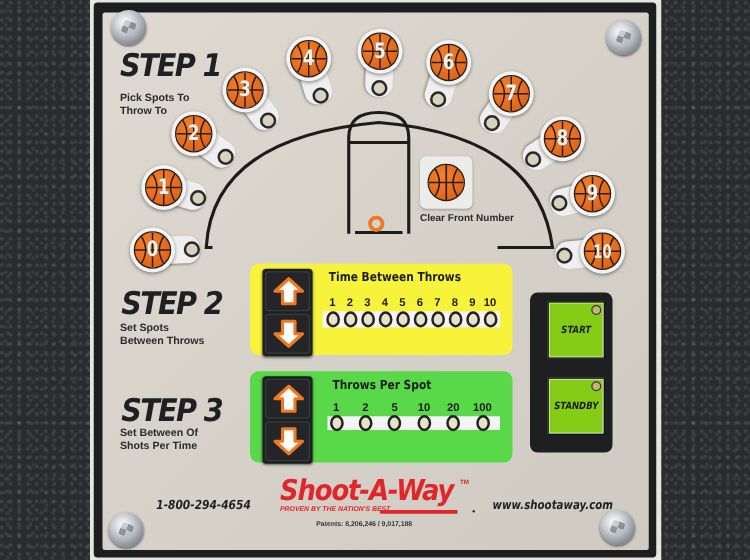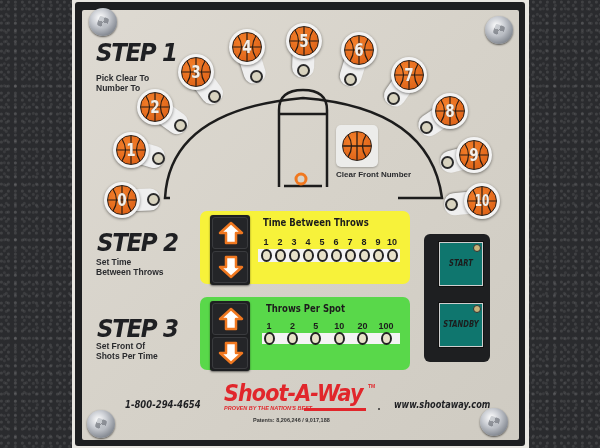--- a/index.html
+++ b/index.html
@@ -45,21 +45,21 @@
   .yellow-panel{position:absolute;left:200px;top:211px;width:210px;height:73px;background:#f7f23a;border-radius:7px;}
   .green-panel{position:absolute;left:200px;top:297px;width:210px;height:73px;background:#59d84a;border-radius:7px;}
   .arrow-pad{position:absolute;width:40px;height:70px;background:#1e1f21;border-radius:3px;box-shadow:0 1px 2px rgba(0,0,0,0.5);}
   .arrow-btn{position:absolute;left:2px;width:36px;height:32px;border:1px solid #3a3b3e;border-radius:3px;box-sizing:border-box;background:#242528;}
   .arrow-btn svg{position:absolute;left:5px;top:3px;}
   .panel-title{position:absolute;font-family:"DejaVu Sans",sans-serif;font-weight:bold;font-size:10px;color:#1c1c1c;transform:scaleX(0.85);transform-origin:left top;white-space:nowrap;}
   .tick{position:absolute;text-align:center;font-weight:bold;font-size:9px;color:#1c1c1c;width:16px;margin-left:-8px;}
   .window{position:absolute;background:#f4f4f4;}
   .indicator{position:absolute;width:7px;height:9px;border-radius:50%;border:2px solid #222;background:#e8e2c8;margin-left:-5.5px;}
   .big-pad{position:absolute;left:424px;top:234px;width:66px;height:128px;background:#1e1f21;border-radius:6px;}
-  .big-btn{position:absolute;width:44px;height:44px;background:#0f766e;border:1px solid #111;box-shadow:inset 0 0 0 1px #cfcfcf;}
+  .big-btn{position:absolute;width:44px;height:44px;background:#84cc16;border:1px solid #111;box-shadow:inset 0 0 0 1px #cfcfcf;}
   .big-btn .lbl{position:absolute;left:0;top:0;width:44px;height:44px;line-height:44px;text-align:center;
     font-family:"DejaVu Sans",sans-serif;font-weight:bold;font-style:italic;font-size:8px;color:#1c1c1c;transform:scaleX(0.85);}
   .big-btn .btn-led{position:absolute;right:2px;top:2px;width:6px;height:6px;border-radius:50%;background:#c7b37a;border:1px solid #333;}
   .phone{position:absolute;left:125px;top:399px;font-family:"DejaVu Sans",sans-serif;font-weight:bold;font-style:italic;font-size:10px;color:#1f2023;transform:scaleX(0.85);transform-origin:left top;}
   .web{position:absolute;left:394px;top:399px;font-family:"DejaVu Sans",sans-serif;font-weight:bold;font-style:italic;font-size:10px;color:#1f2023;transform:scaleX(0.82);transform-origin:left top;white-space:nowrap;}
   .logo{position:absolute;left:224px;top:380px;font-family:"DejaVu Sans",sans-serif;font-weight:bold;font-style:italic;font-size:23px;color:#e1262b;letter-spacing:-1px;transform:scaleX(0.9);transform-origin:left top;white-space:nowrap;}
   .tm{position:absolute;left:368px;top:383px;font-size:5px;color:#e1262b;font-weight:bold;}
   .tagline{position:absolute;left:224px;top:405px;width:142px;height:7px;background:transparent;}
   .tagline .bar{position:absolute;left:80px;top:3px;width:62px;height:3px;background:#e1262b;}
   .tagline .txt{position:absolute;left:0;top:0;font-size:5.5px;font-weight:bold;font-style:italic;color:#e1262b;white-space:nowrap;}
@@ -73,22 +73,22 @@
 <div class="frame"></div>
 <div class="panel"></div>
 
 <div class="screw" style="left:89px;top:8px;"></div>
 <div class="screw" style="left:485px;top:16px;"></div>
 <div class="screw" style="left:87px;top:410px;"></div>
 <div class="screw" style="left:480px;top:408px;"></div>
 
 <div class="step-title" style="left:96px;top:38px;">STEP 1</div>
 <div class="step-sub" style="left:96px;top:73px;">
-  <div>Pick Clear To</div>
-  <div>Number To</div>
+  <div>Pick Spots To</div>
+  <div>Throw To</div>
 </div>
 
 <svg class="court abs" width="600" height="448">
 
   <path d="M 170 198 L 165 198 Q 170 110 303 98 Q 430 108 442 198 L 398 198" fill="none" stroke="#1c1c1c" stroke-width="2.5"></path>
 
   <path d="M 279 187 L 279 110 Q 279 90 303 90 Q 327 90 327 110 L 327 187" fill="none" stroke="#1c1c1c" stroke-width="2.5"></path>
   <line x1="279" y1="114" x2="327" y2="114" stroke="#1c1c1c" stroke-width="2.5"></line>
   <line x1="284" y1="186" x2="322" y2="186" stroke="#1c1c1c" stroke-width="2.5"></line>
 
@@ -272,21 +272,21 @@
       <path d="M5 3 Q12 14 5 25"></path>
           <path d="M23 3 Q16 14 23 25"></path>
         </g>
       </svg>
   </div>
 </div>
 <div class="clear-label">Clear Front Number</div>
 
 <div class="step-title" style="left:97px;top:228px;">STEP 2</div>
 <div class="step-sub" style="left:96px;top:257px;">
-  <div>Set Time</div>
+  <div>Set Spots</div>
   <div>Between Throws</div>
 </div>
 <div class="yellow-panel"></div>
 <div class="arrow-pad" style="left:210px;top:215px;">
   <div class="arrow-btn" style="top:2px;">
     <svg width="26" height="24" viewBox="0 0 26 24">
       <path d="M13 2 L24 12 L18 12 L18 22 L8 22 L8 12 L2 12 Z" fill="#fff" stroke="#f07820" stroke-width="2.5" stroke-linejoin="round"></path>
       </svg>
   </div>
   <div class="arrow-btn" style="top:36px;">
@@ -315,21 +315,21 @@
     <div class="tick" style="left: 364px; top: 237px;">8</div>
     <div class="indicator" style="left: 364px; top: 249px;"></div>
     <div class="tick" style="left: 378px; top: 237px;">9</div>
     <div class="indicator" style="left: 378px; top: 249px;"></div>
     <div class="tick" style="left: 392px; top: 237px;">10</div>
     <div class="indicator" style="left: 392px; top: 249px;"></div>
   </div>
 
 <div class="step-title" style="left:97px;top:314px;">STEP 3</div>
 <div class="step-sub" style="left:96px;top:341px;">
-  <div>Set Front Of</div>
+  <div>Set Between Of</div>
   <div>Shots Per Time</div>
 </div>
 <div class="green-panel"></div>
 <div class="arrow-pad" style="left:210px;top:301px;">
   <div class="arrow-btn" style="top:2px;">
     <svg width="26" height="24" viewBox="0 0 26 24">
       <path d="M13 2 L24 12 L18 12 L18 22 L8 22 L8 12 L2 12 Z" fill="#fff" stroke="#f07820" stroke-width="2.5" stroke-linejoin="round"></path>
       </svg>
   </div>
   <div class="arrow-btn" style="top:36px;">

